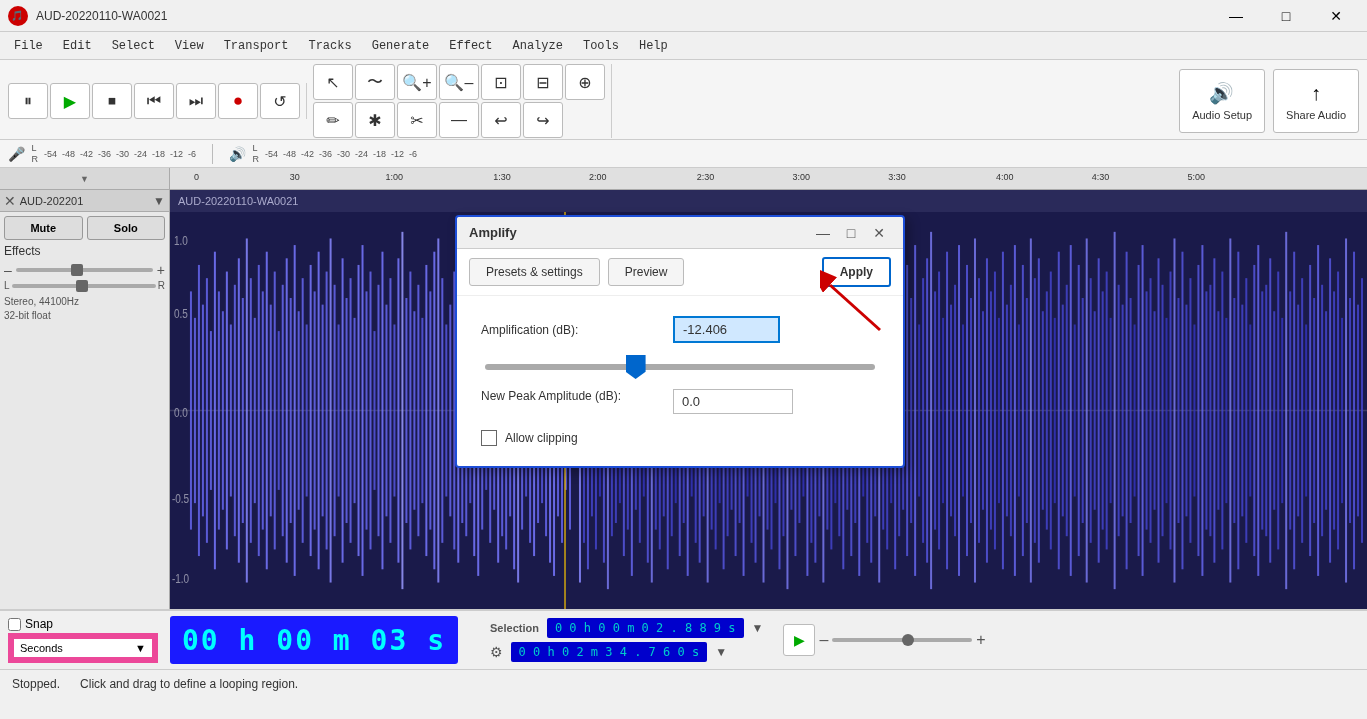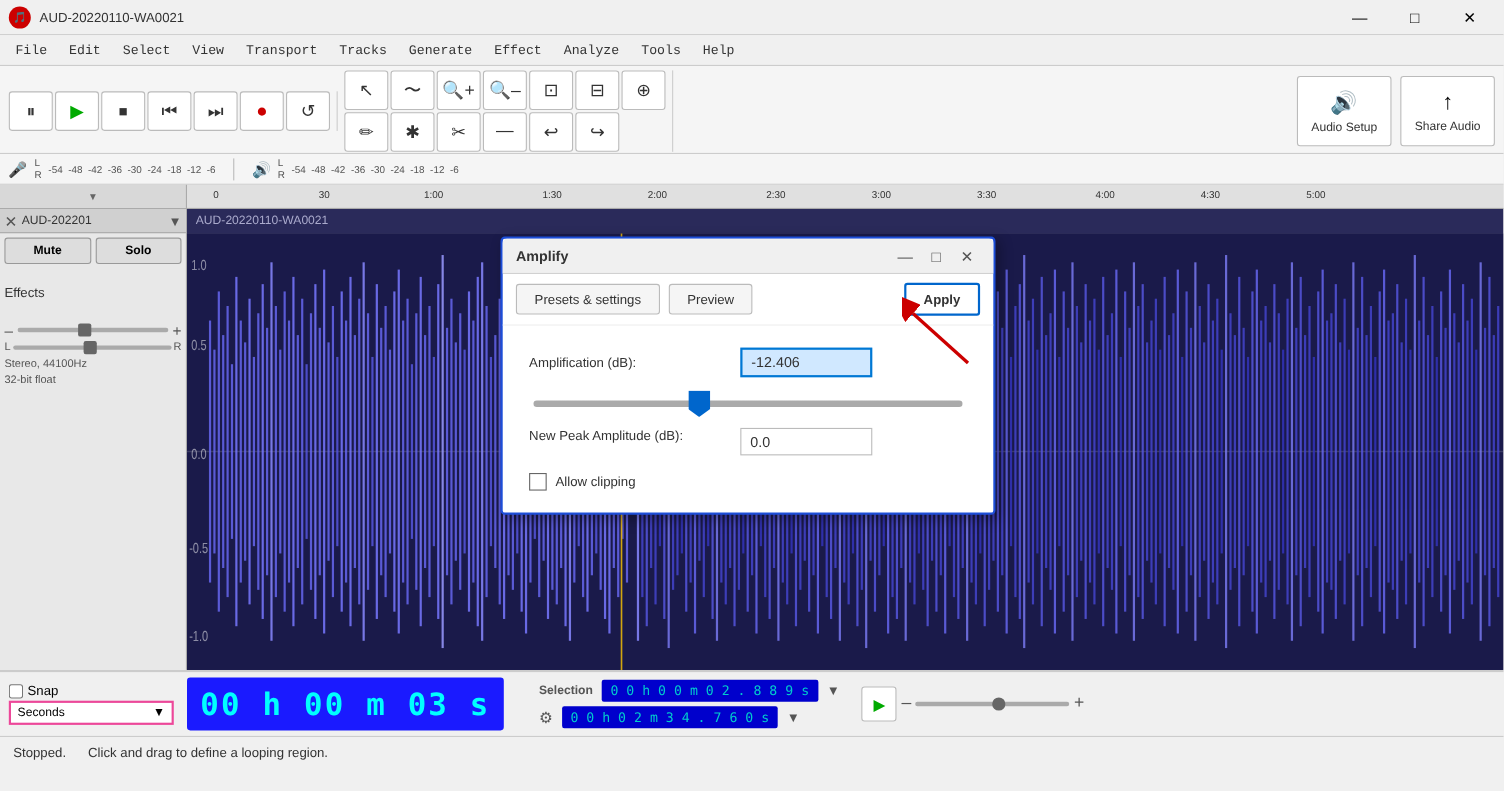--- a/index.html
+++ b/index.html
@@ -93,21 +93,21 @@
     .track-name { font-size: 11px; color: #333; flex: 1; }
     .collapse-btn { font-size: 12px; cursor: pointer; color: #555; }
 
     .track-ctrl-body { padding: 4px; }
     .mute-solo-row { display: flex; gap: 4px; margin-bottom: 4px; }
     .mute-btn, .solo-btn {
       flex: 1; height: 24px; border: 1px solid #999; background: #ddd;
       border-radius: 3px; cursor: pointer; font-size: 11px; font-weight: bold; text-align: center;
       display: flex; align-items: center; justify-content: center;
     }
-    .effects-label { font-size: 12px; color: #333; margin: 19px 0; font-weight: 500; }
+    .effects-label { font-size: 12px; color: #333; margin: 4px 0; font-weight: 500; }
     .volume-row { display: flex; align-items: center; gap: 4px; margin: 2px 0; }
     .slider-track { flex: 1; height: 4px; background: #aaa; border-radius: 2px; position: relative; }
     .slider-thumb { width: 12px; height: 12px; background: #666; border-radius: 2px; position: absolute; top: -4px; cursor: pointer; }
     .plus-minus { font-size: 14px; color: #555; cursor: pointer; }
     .track-info { font-size: 10px; color: #555; margin-top: 4px; line-height: 1.4; }
     .lr-row { display: flex; align-items: center; gap: 2px; }
     .lr-label { font-size: 10px; color: #555; }
 
     
     #bottom-bar {
@@ -115,21 +115,21 @@
       background: #f0f0f0;
       border-top: 2px solid #ccc;
       display: flex;
       align-items: center;
       padding: 4px 8px;
       gap: 12px;
     }
     .snap-area { display: flex; flex-direction: column; gap: 2px; }
     .snap-check { display: flex; align-items: center; gap: 4px; font-size: 12px; }
     .seconds-select {
-      border: 2px solid #ec4899; background: #fff; padding: 3px 6px; font-size: 11px;
+      border: 6px solid #ec4899; background: #fff; padding: 3px 6px; font-size: 11px;
       width: 150px; display: flex; align-items: center; justify-content: space-between; cursor: pointer;
     }
     .time-display {
       background: #1a1aff; color: #00ffff; font-family: monospace; font-size: 28px; font-weight: bold;
       padding: 4px 12px; border-radius: 3px; letter-spacing: 2px; height: 48px;
       display: flex; align-items: center;
     }
 
     .playback-controls { display: flex; align-items: center; gap: 4px; margin-left: 8px; }
     .pb-btn { width: 32px; height: 32px; border: 1px solid #bbb; background: #fff; border-radius: 3px; cursor: pointer; display: flex; align-items: center; justify-content: center; font-size: 14px; }
@@ -193,21 +193,21 @@
 
     .field-row {
       display: flex;
       align-items: center;
       margin-bottom: 16px;
       gap: 12px;
     }
     .field-label { font-size: 12px; color: #333; min-width: 180px; }
     .field-input {
       border: 2px solid #0078d4; background: #d0e8ff;
-      padding: 4px 8px; font-size: 13px; width: 120px; outline: none;
+      padding: 4px 8px; font-size: 13px; width: 107px; outline: none;
       color: #333; font-weight: 500;
     }
 
     .slider-row {
       margin: 0 0 16px 0;
       padding: 0 4px;
     }
     .amplify-slider {
       width: 100%;
       -webkit-appearance: none;

